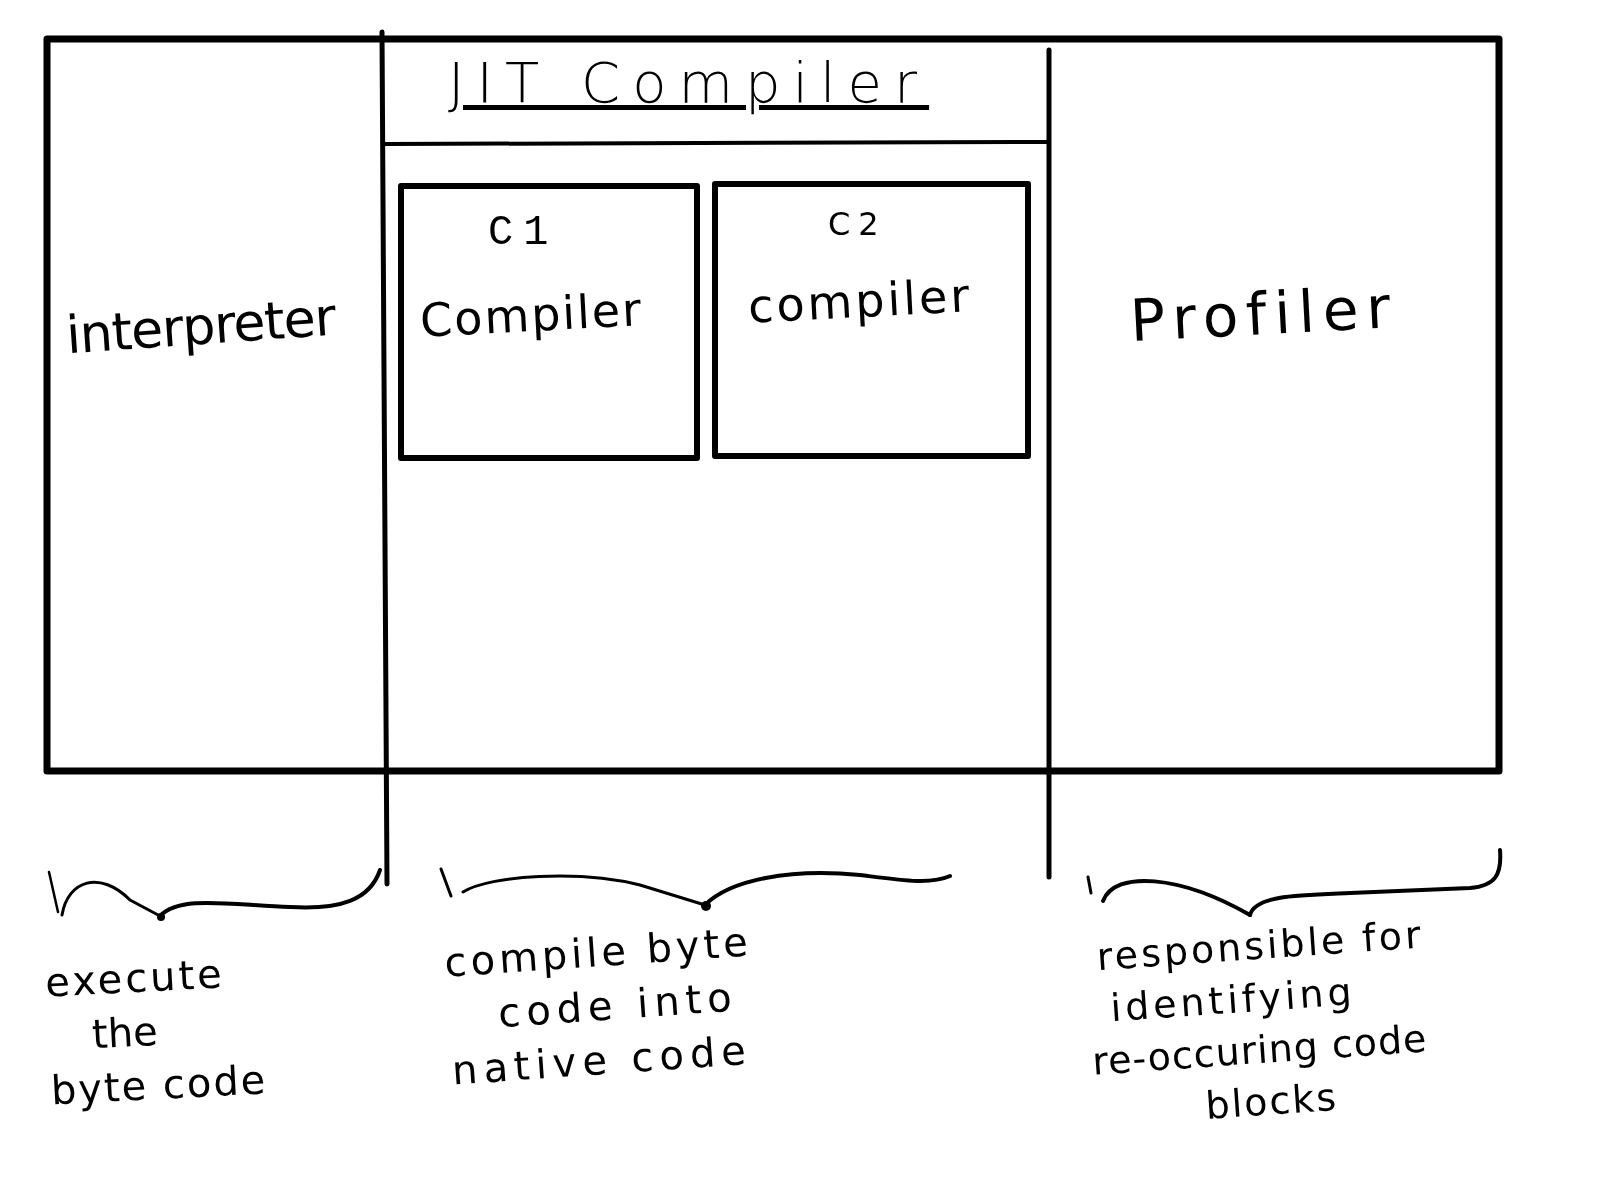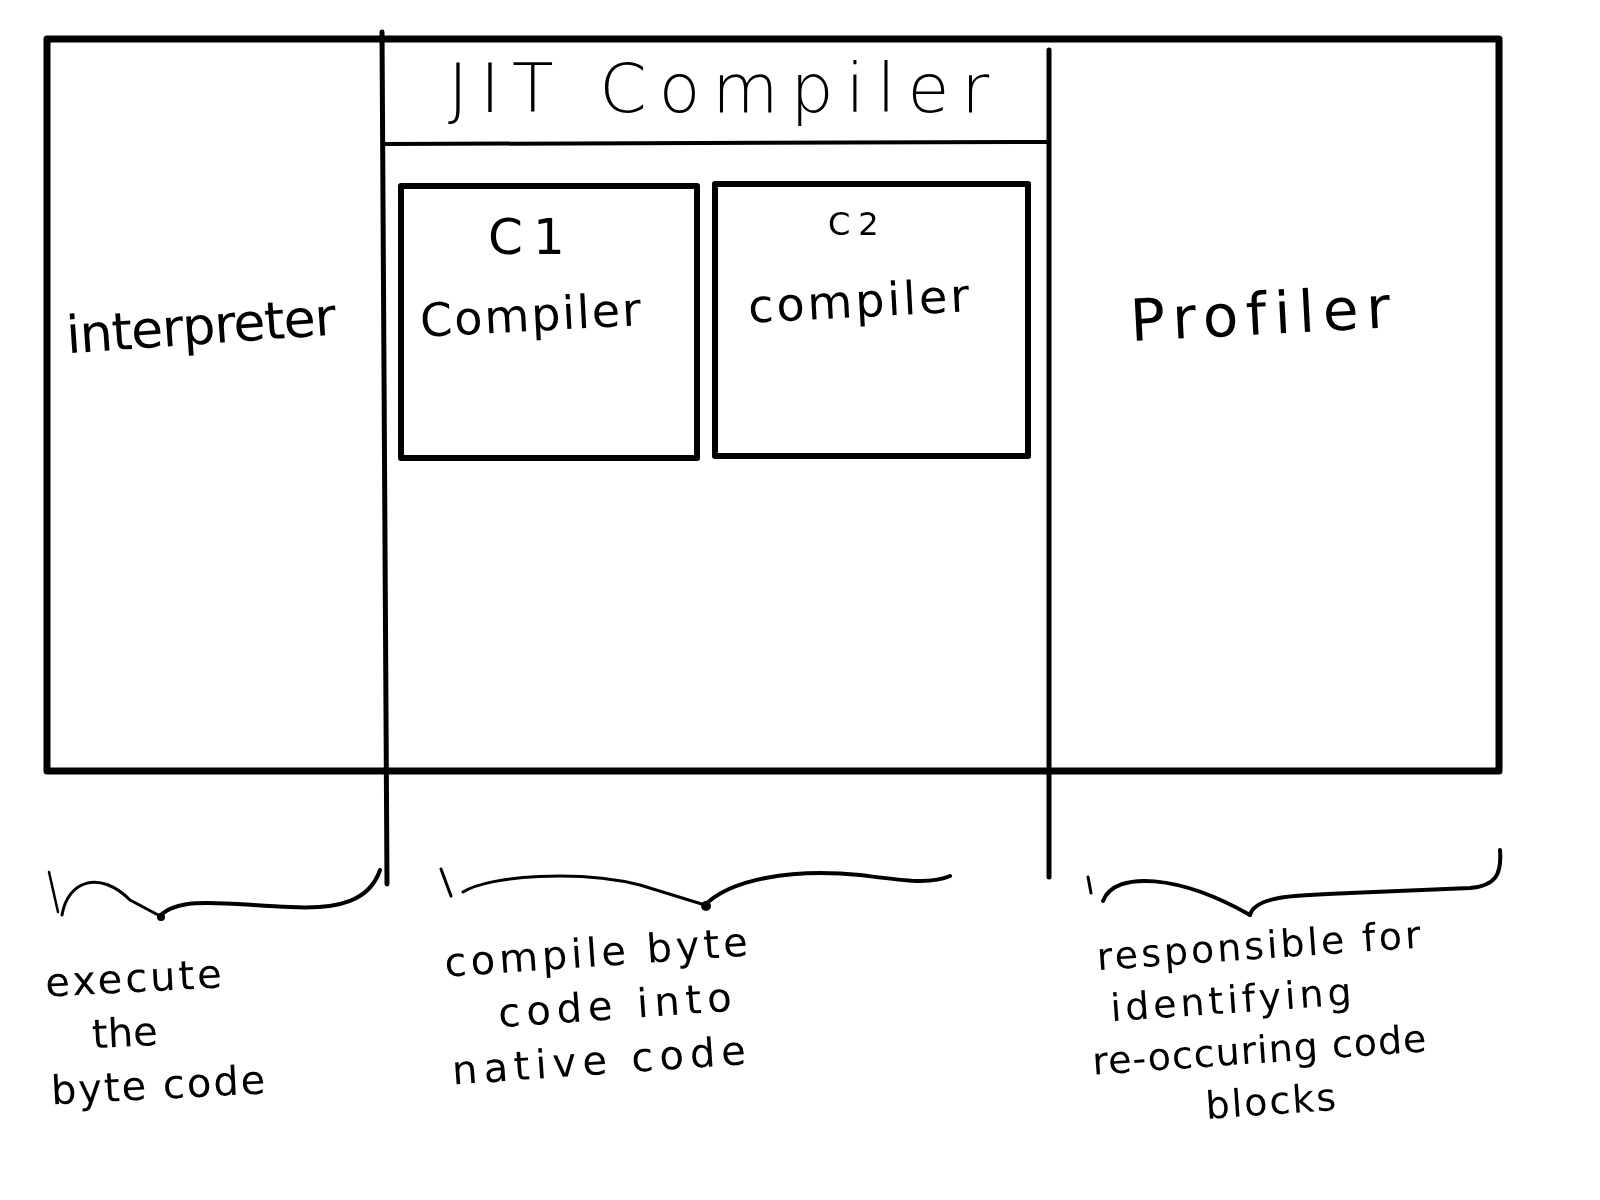--- a/index.html
+++ b/index.html
@@ -49,23 +49,23 @@
 
   <g>
     <path class="stroke" d="M 1088 877 L 1091 893" stroke-width="3"></path>
     <path class="stroke" d="M 1103 901 C 1115 870, 1180 875, 1250 915" stroke-width="4"></path>
     <path class="stroke" d="M 1250 915 C 1255 895, 1300 895, 1350 893 L 1470 888 C 1495 886, 1502 875, 1500 850" stroke-width="4"></path>
   </g>
 </svg>
 
 <div class="label" style="left:66px; top:300px; font-size:52px; transform:rotate(-4deg); letter-spacing:-1px;">interpreter</div>
 
-<div class="label" style="left:448px; top:55px; font-size:68px; letter-spacing:12px; font-weight:300;">JIT Compiler</div>
+<div class="label" style="left:448px; top:55px; font-size:56px; letter-spacing:12px; font-weight:300;text-decoration:underline;">JIT Compiler</div>
 
-<div class="label" style="left:488px; top:212px; font-size:50px; letter-spacing:10px;">C1</div>
+<div class="label" style="left:488px; top:212px; font-size:42px; letter-spacing:10px;font-family:Liberation Mono, monospace;">C1</div>
 <div class="label" style="left:420px; top:292px; font-size:46px; letter-spacing:2px; transform:rotate(-3deg);">Compiler</div>
 
 <div class="label" style="left:828px; top:208px; font-size:32px; letter-spacing:8px;">C2</div>
 <div class="label" style="left:748px; top:278px; font-size:46px; letter-spacing:3px; transform:rotate(-3deg);">compiler</div>
 
 <div class="label" style="left:1130px; top:285px; font-size:58px; letter-spacing:8px; transform:rotate(-3deg);">Profiler</div>
 
 <div class="anno" style="left:48px; top:950px; font-size:40px; transform:rotate(-3deg); line-height:54px;">
   <span style="letter-spacing:3px;">execute</span>
   <span style="padding-left:44px;">the</span>

